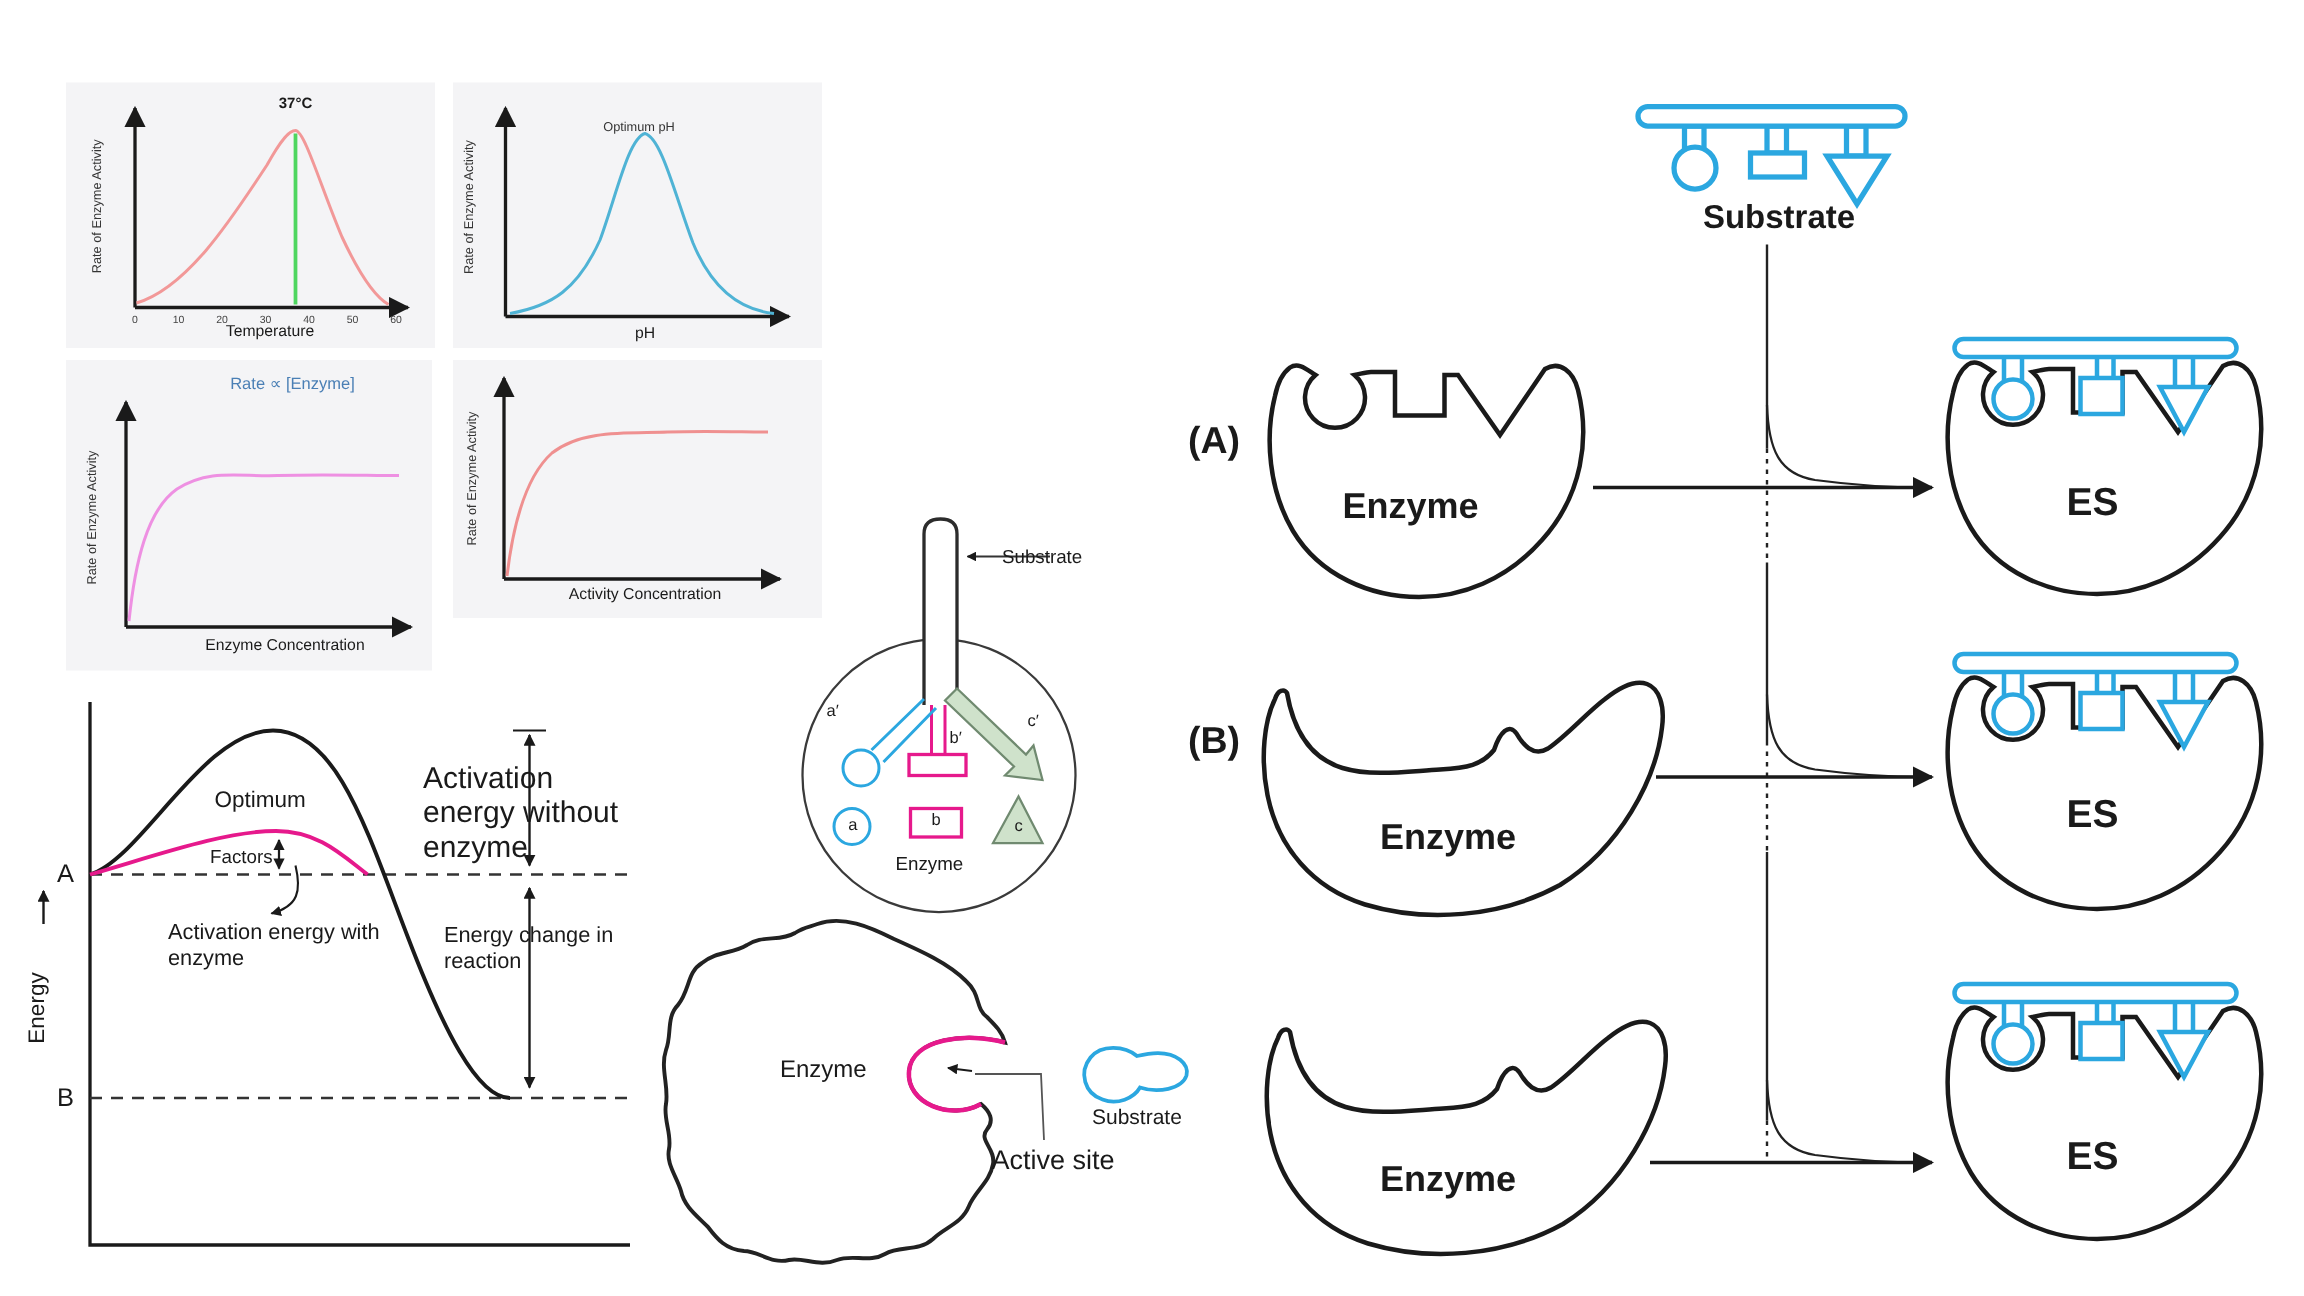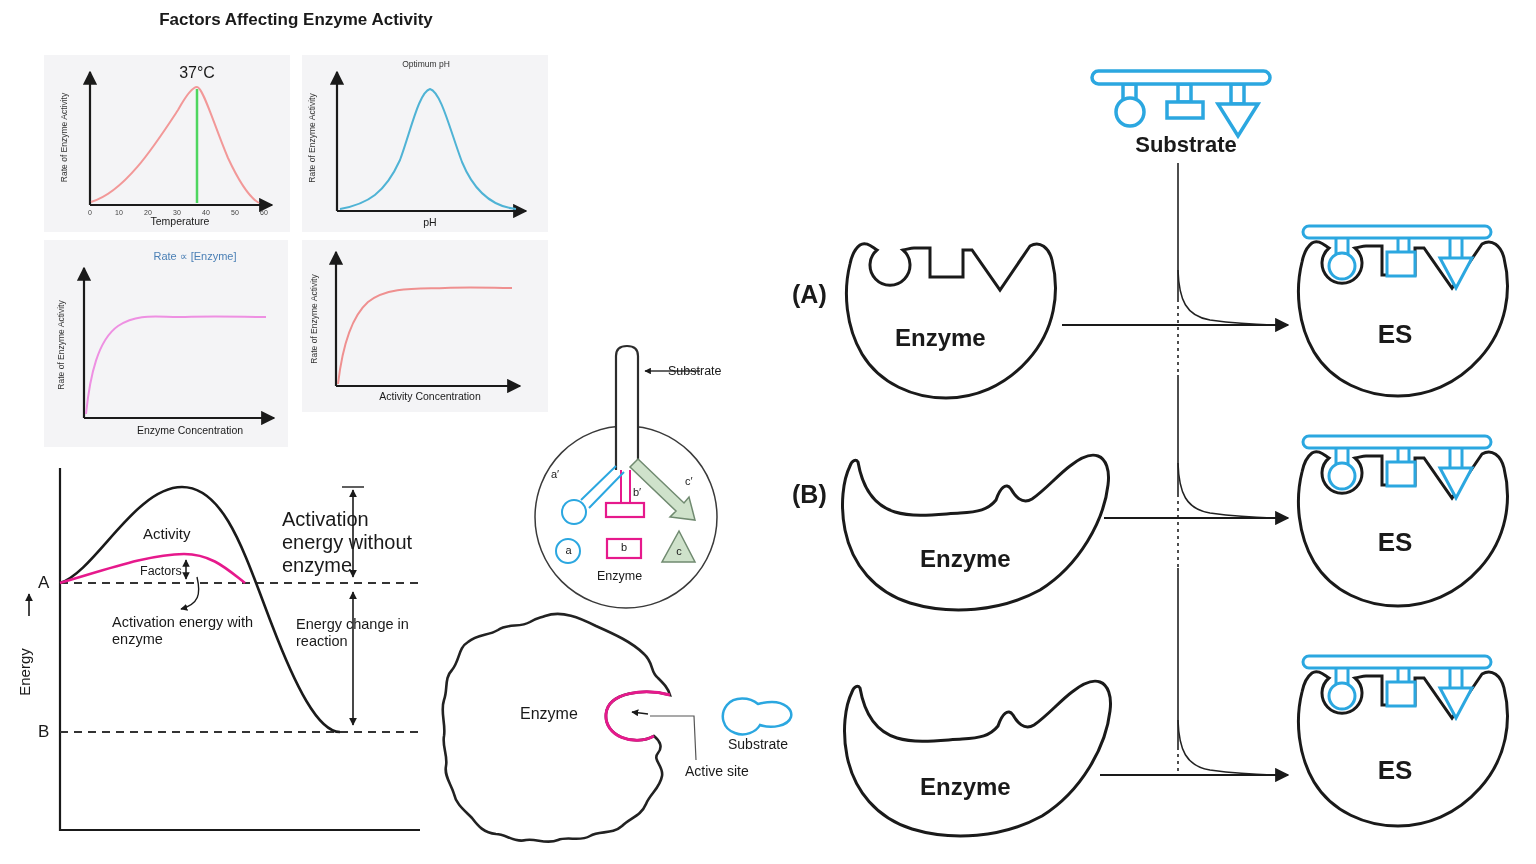--- a/index.html
+++ b/index.html
@@ -135,57 +135,56 @@
     <use href="#bowlA"></use>
     <use href="#bowlB"></use>
     <use href="#bowlB" transform="translate(2,226)"></use>
 
     <use href="#esUnit"></use>
     <use href="#esUnit" transform="translate(0,210)"></use>
     <use href="#esUnit" transform="translate(0,430)"></use>
   </g>
 </svg>
 
-<div class="lbl b c" style="left:36px;top:10px;width:520px;font-size:17px">Factors Affecting Enzyme Activity</div>
 
 <div class="lbl rot c" style="left:60px;top:205px;width:135px;font-size:8.5px;color:#333">Rate of Enzyme Activity</div>
 <div class="lbl c" style="left:100px;top:215px;width:160px;font-size:10.5px">Temperature</div>
-<div class="lbl c" style="left:175px;top:64px;width:44px;font-size:16px;font-weight:400">37°C</div>
+<div class="lbl c" style="left:175px;top:64px;width:44px;font-size:10px;font-weight:700">37°C</div>
 
 <div class="lbl rot c" style="left:308px;top:208px;width:140px;font-size:8.5px;color:#333">Rate of Enzyme Activity</div>
 <div class="lbl c" style="left:400px;top:216px;width:60px;font-size:10.5px">pH</div>
-<div class="lbl c" style="left:391px;top:60px;width:70px;font-size:8.5px;color:#333">Optimum pH</div>
+<div class="lbl c" style="left:391px;top:80px;width:70px;font-size:8.5px;color:#333">Optimum pH</div>
 
 <div class="lbl c blue-t" style="left:135px;top:250px;width:120px;font-size:11px">Rate ∝ [Enzyme]</div>
 <div class="lbl rot c" style="left:57px;top:418px;width:146px;font-size:8.5px;color:#333">Rate of Enzyme Activity</div>
 <div class="lbl c" style="left:105px;top:424px;width:170px;font-size:10.5px">Enzyme Concentration</div>
 
 <div class="lbl rot c" style="left:310px;top:386px;width:134px;font-size:8.5px;color:#333">Rate of Enzyme Activity</div>
 <div class="lbl c" style="left:340px;top:390px;width:180px;font-size:10.5px">Activity Concentration</div>
 
 <div class="lbl rot c" style="left:16px;top:702px;width:60px;font-size:15px">Energy</div>
 <div class="lbl" style="left:38px;top:573px;font-size:17px">A</div>
 <div class="lbl" style="left:38px;top:722px;font-size:17px">B</div>
-<div class="lbl" style="left:143px;top:525px;font-size:15px">Activity</div>
+<div class="lbl" style="left:143px;top:525px;font-size:15px">Optimum</div>
 <div class="lbl" style="left:140px;top:564px;font-size:12.5px">Factors</div>
 <div class="lbl" style="left:282px;top:508px;width:145px;font-size:20px">Activation energy without enzyme</div>
 <div class="lbl" style="left:112px;top:614px;width:150px;font-size:14.5px">Activation energy with enzyme</div>
 <div class="lbl" style="left:296px;top:616px;width:125px;font-size:14.5px">Energy change in reaction</div>
 
 <div class="lbl" style="left:668px;top:364px;font-size:12.5px">Substrate</div>
 <div class="lbl" style="left:551px;top:468px;font-size:11px">a′</div>
 <div class="lbl" style="left:633px;top:486px;font-size:11px">b′</div>
 <div class="lbl" style="left:685px;top:475px;font-size:11px">c′</div>
 <div class="lbl c" style="left:561px;top:544px;width:15px;font-size:11px">a</div>
 <div class="lbl c" style="left:616px;top:541px;width:16px;font-size:11px">b</div>
 <div class="lbl c" style="left:672px;top:545px;width:14px;font-size:11px">c</div>
 <div class="lbl" style="left:597px;top:569px;font-size:12.5px">Enzyme</div>
 
 <div class="lbl" style="left:520px;top:705px;font-size:16px">Enzyme</div>
-<div class="lbl" style="left:685px;top:763px;font-size:14px">Active site</div>
+<div class="lbl" style="left:661px;top:763px;font-size:18px">Active site</div>
 <div class="lbl" style="left:728px;top:736px;font-size:14px">Substrate</div>
 
 <div class="lbl b c" style="left:1122px;top:132px;width:128px;font-size:22px">Substrate</div>
 <div class="lbl b" style="left:792px;top:280px;font-size:25px">(A)</div>
 <div class="lbl b" style="left:792px;top:480px;font-size:25px">(B)</div>
 <div class="lbl b" style="left:895px;top:324px;font-size:24px">Enzyme</div>
 <div class="lbl b" style="left:920px;top:545px;font-size:24px">Enzyme</div>
 <div class="lbl b" style="left:920px;top:773px;font-size:24px">Enzyme</div>
 <div class="lbl b c" style="left:1350px;top:320px;width:90px;font-size:26px">ES</div>
 <div class="lbl b c" style="left:1350px;top:528px;width:90px;font-size:26px">ES</div>

